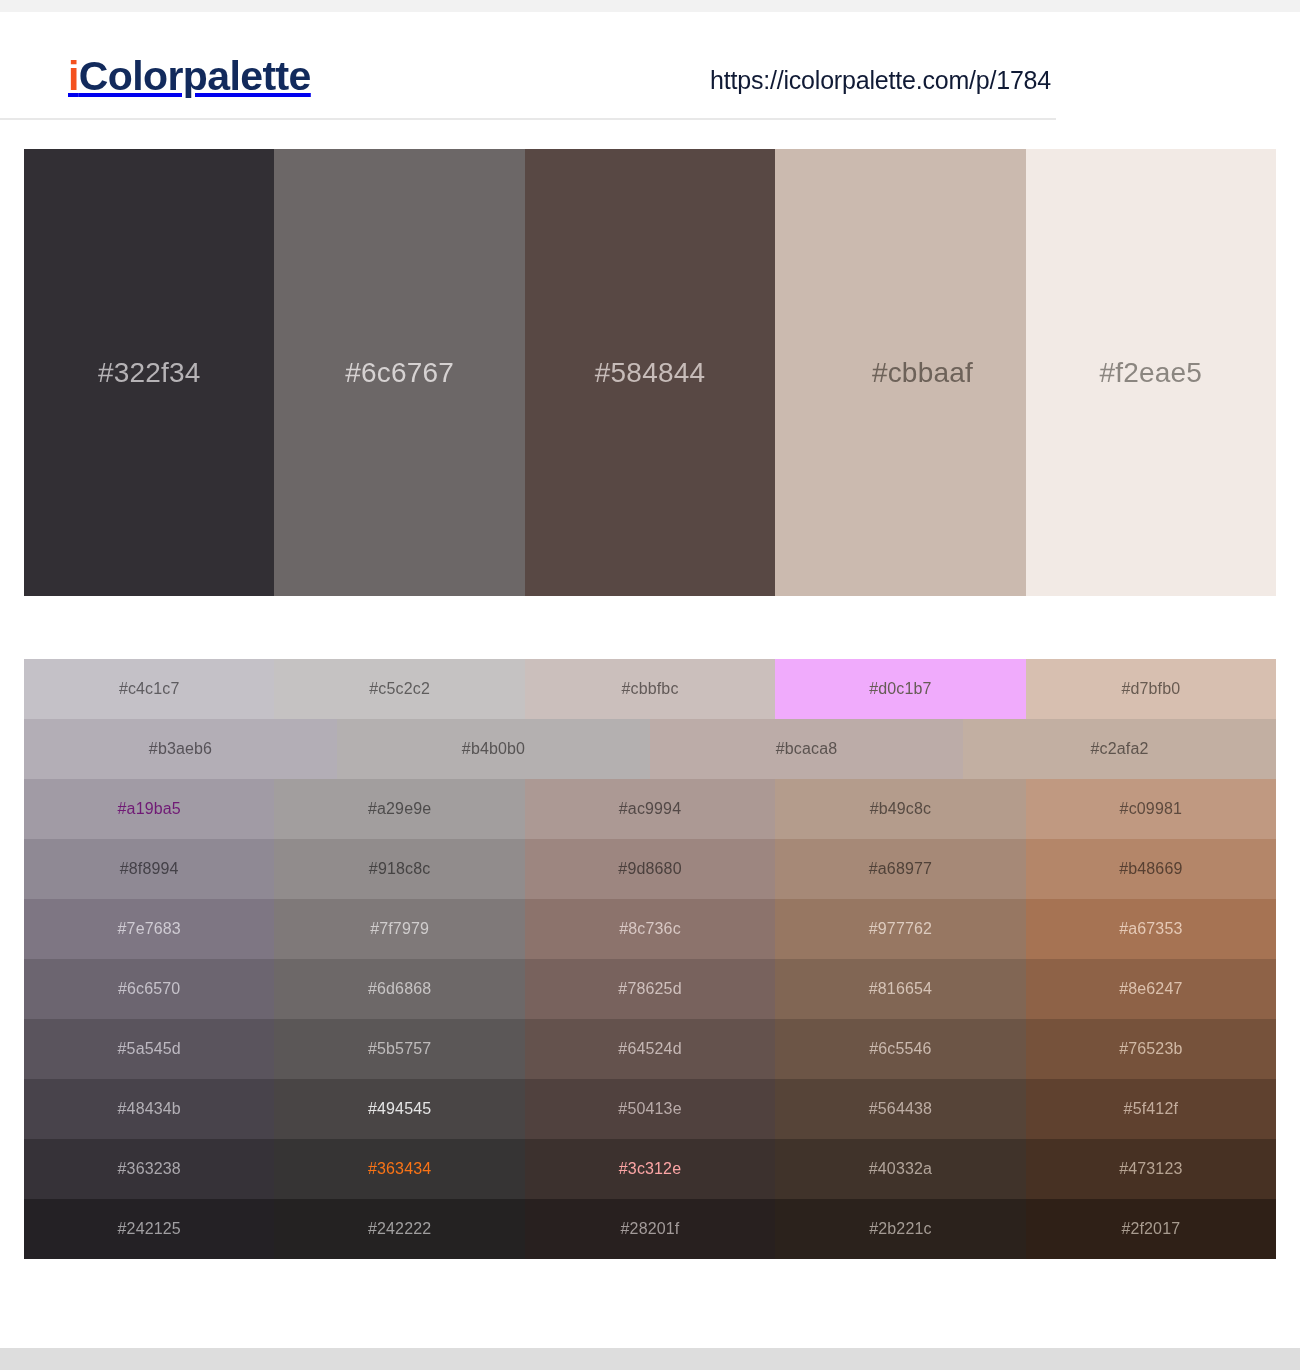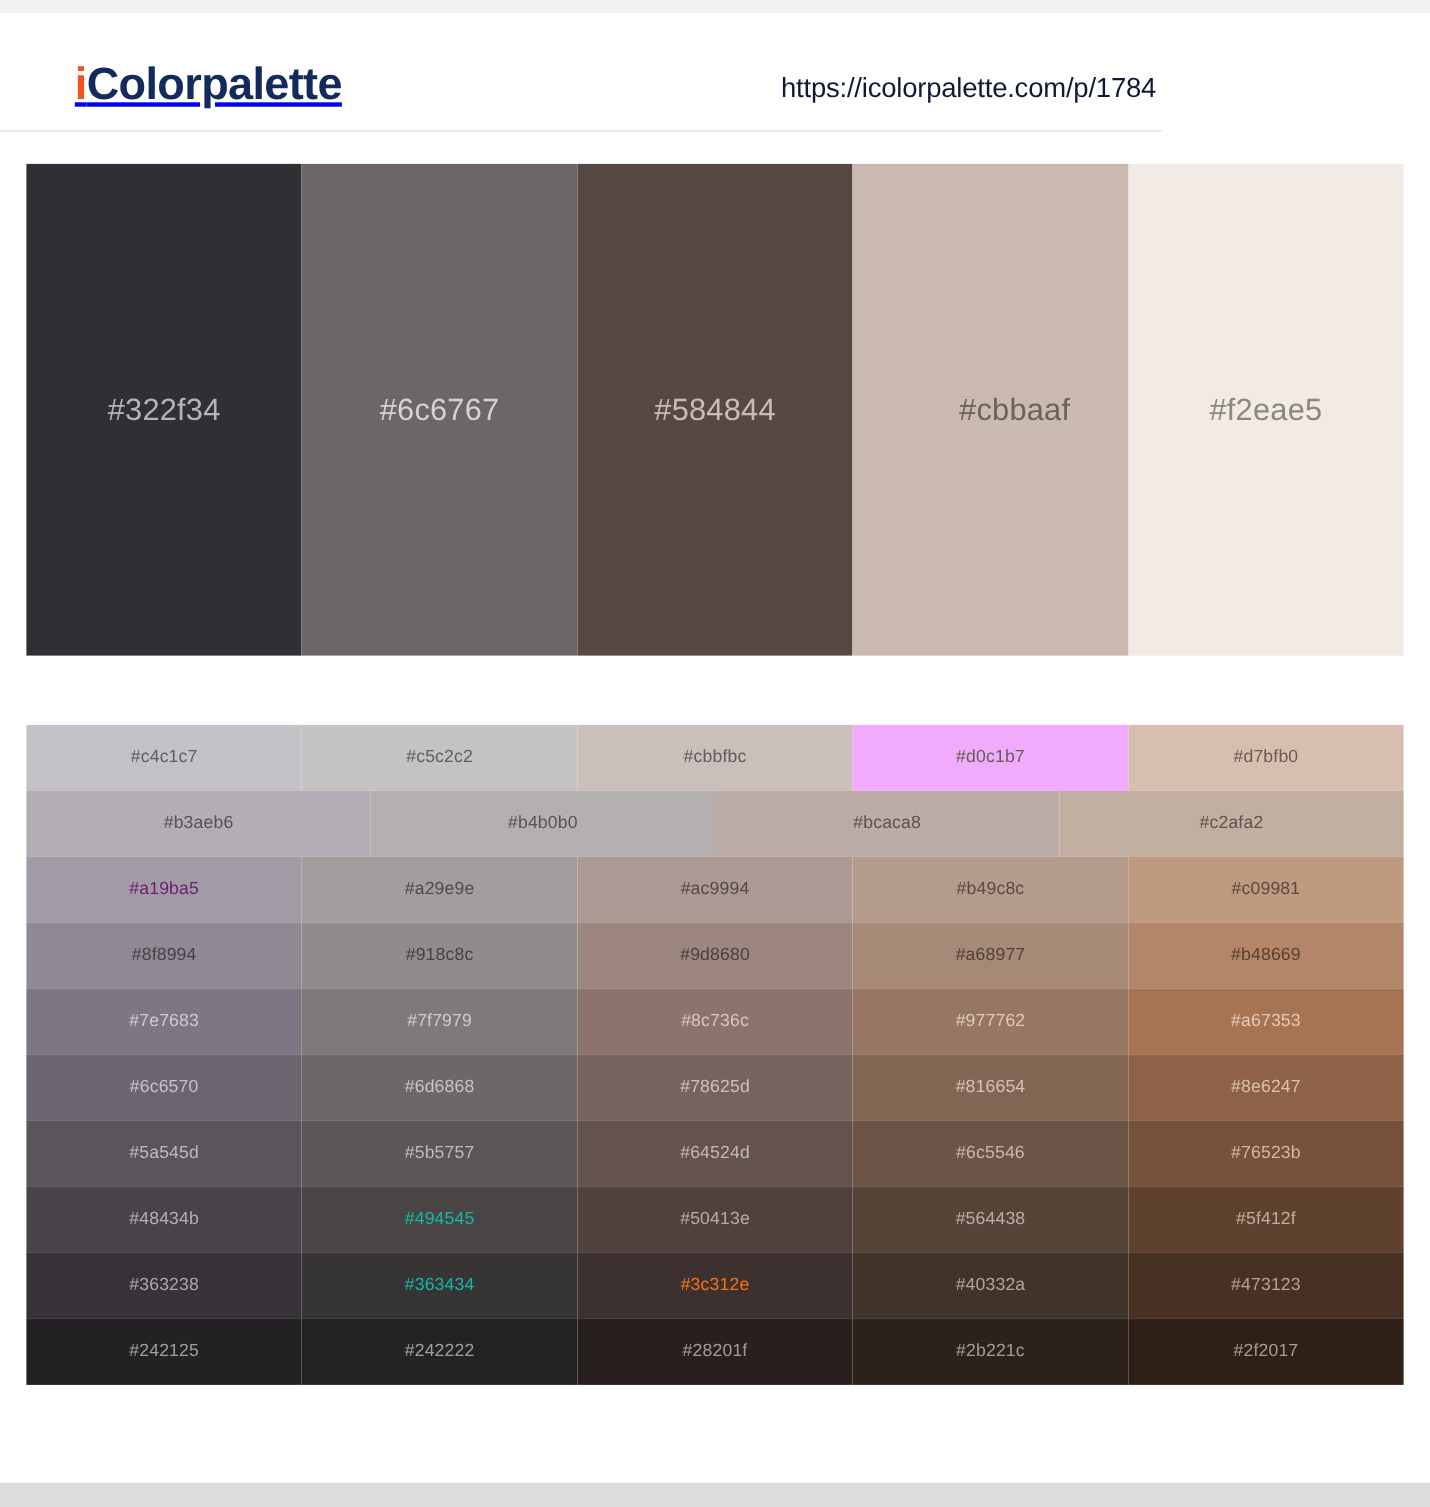--- a/index.html
+++ b/index.html
@@ -189,29 +189,29 @@
     </div>
     <div class="shade-row">
       <div class="shade-cell" style="background: rgb(90, 84, 93); color: rgb(189, 185, 193);">#5a545d</div>
       <div class="shade-cell" style="background: rgb(91, 87, 87); color: rgb(190, 187, 187);">#5b5757</div>
       <div class="shade-cell" style="background: rgb(100, 82, 77); color: rgb(197, 183, 180);">#64524d</div>
       <div class="shade-cell" style="background: rgb(108, 85, 70); color: rgb(202, 185, 174);">#6c5546</div>
       <div class="shade-cell" style="background: rgb(118, 82, 59); color: rgb(208, 184, 164);">#76523b</div>
     </div>
     <div class="shade-row">
       <div class="shade-cell" style="background: rgb(72, 67, 75); color: rgb(179, 176, 182);">#48434b</div>
-      <div class="shade-cell" style="background: rgb(73, 69, 69); color: #14b8a6;">#494545</div>
+      <div class="shade-cell" style="background: rgb(73, 69, 69); color: #e5e5e5;">#494545</div>
       <div class="shade-cell" style="background: rgb(80, 65, 62); color: rgb(185, 171, 169);">#50413e</div>
       <div class="shade-cell" style="background: rgb(86, 68, 56); color: rgb(189, 173, 164);">#564438</div>
       <div class="shade-cell" style="background: rgb(95, 65, 47); color: rgb(195, 172, 156);">#5f412f</div>
     </div>
     <div class="shade-row">
       <div class="shade-cell" style="background: rgb(54, 50, 56); color: rgb(170, 167, 172);">#363238</div>
-      <div class="shade-cell" style="background: rgb(54, 52, 52); color: #14b8a6;">#363434</div>
-      <div class="shade-cell" style="background: rgb(60, 49, 46); color: #f97316;">#3c312e</div>
+      <div class="shade-cell" style="background: rgb(54, 52, 52); color: #f97316;">#363434</div>
+      <div class="shade-cell" style="background: rgb(60, 49, 46); color: #fca5a5;">#3c312e</div>
       <div class="shade-cell" style="background: rgb(64, 51, 42); color: rgb(177, 164, 154);">#40332a</div>
       <div class="shade-cell" style="background: rgb(71, 49, 35); color: rgb(182, 163, 146);">#473123</div>
     </div>
     <div class="shade-row">
       <div class="shade-cell" style="background: rgb(36, 33, 37); color: rgb(160, 158, 161);">#242125</div>
       <div class="shade-cell" style="background: rgb(36, 34, 34); color: rgb(160, 159, 159);">#242222</div>
       <div class="shade-cell" style="background: rgb(40, 32, 31); color: rgb(163, 155, 154);">#28201f</div>
       <div class="shade-cell" style="background: rgb(43, 34, 28); color: rgb(165, 156, 149);">#2b221c</div>
       <div class="shade-cell" style="background: rgb(47, 32, 23); color: rgb(168, 155, 143);">#2f2017</div>
     </div>

